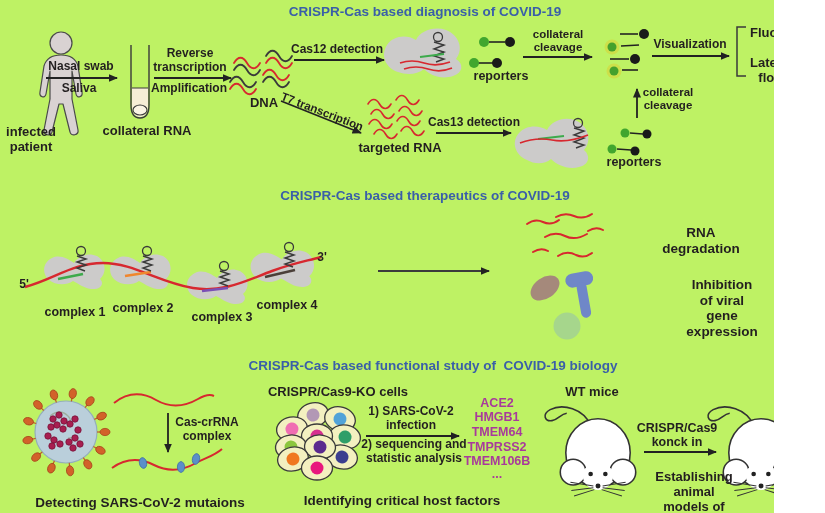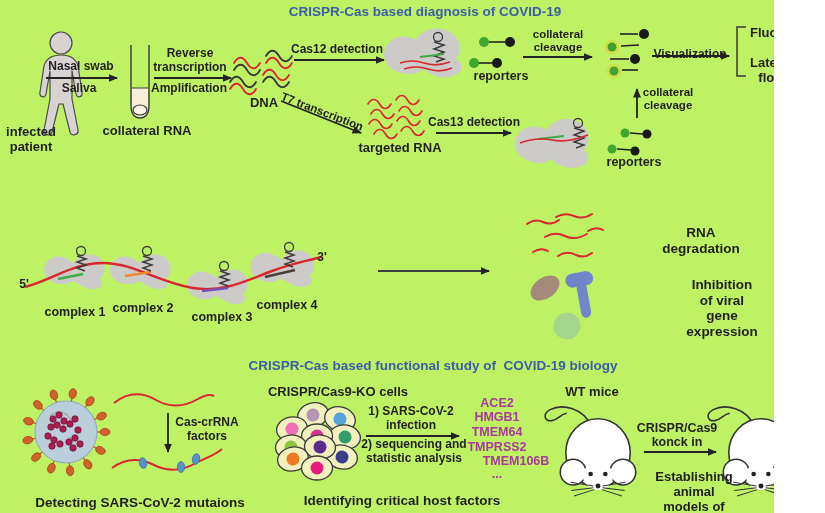--- a/index.html
+++ b/index.html
@@ -337,53 +337,54 @@
 patient</div>
 <div class="lbl f13" style="left:147px;top:131px;">collateral RNA</div>
 <div class="lbl f12" style="left:190px;top:61px;">Reverse
 transcription</div>
 <div class="lbl f12" style="left:189px;top:89px;">Amplification</div>
 <div class="lbl f13" style="left:264px;top:103px;">DNA</div>
 <div class="lbl f12" style="left:337px;top:50px;">Cas12 detection</div>
 <div class="lbl f125" style="left:501px;top:76px;">reporters</div>
 <div class="lbl f11" style="left:558px;top:41px;">collateral
 cleavage</div>
-<div class="lbl f12" style="left:690px;top:45px;margin-top:10px;">Visualization</div>
+<div class="lbl f12" style="left:690px;top:45px;">Visualization</div>
 <div class="lbl-l f13" style="left:750px;top:33px;">Fluorescence</div>
 <div class="lbl-l f13" style="left:750px;top:71px;text-align:center;">Lateral flow</div>
 <div class="lbl f11" style="left:668px;top:99px;">collateral
 cleavage</div>
 <div class="lbl f11 rot21" style="left:322px;top:112px;">T7 transcription</div>
 <div class="lbl f13" style="left:400px;top:148px;">targeted RNA</div>
 <div class="lbl f12" style="left:474px;top:123px;">Cas13 detection</div>
 <div class="lbl f125" style="left:634px;top:162px;">reporters</div>
 
+<div class="lbl title" style="left:425px;top:196px;">CRISPR-Cas based therapeutics of COVID-19</div>
 <div class="lbl f12" style="left:24px;top:285px;">5'</div>
 <div class="lbl f12" style="left:322px;top:258px;">3'</div>
 <div class="lbl f125" style="left:75px;top:312px;">complex 1</div>
 <div class="lbl f125" style="left:143px;top:308px;">complex 2</div>
 <div class="lbl f125" style="left:222px;top:317px;">complex 3</div>
 <div class="lbl f125" style="left:287px;top:305px;">complex 4</div>
 <div class="lbl f135" style="left:701px;top:241px;">RNA  degradation</div>
 <div class="lbl f135" style="left:722px;top:308px;">Inhibition of viral gene expression</div>
 
 <div class="lbl title" style="left:433px;top:366px;">CRISPR-Cas based functional study of  COVID-19 biology</div>
 <div class="lbl f13" style="left:338px;top:392px;">CRISPR/Cas9-KO cells</div>
 <div class="lbl f12" style="left:207px;top:430px;">Cas-crRNA
-factors</div>
+complex</div>
 <div class="lbl f135" style="left:140px;top:503px;">Detecting SARS-CoV-2 mutaions</div>
 <div class="lbl f12" style="left:411px;top:419px;">1) SARS-CoV-2
 infection</div>
 <div class="lbl f12" style="left:414px;top:452px;">2) sequencing and
 statistic analysis</div>
 <div class="lbl gene" style="left:497px;top:403px;">ACE2</div>
 <div class="lbl gene" style="left:497px;top:417px;">HMGB1</div>
 <div class="lbl gene" style="left:497px;top:432px;">TMEM64</div>
 <div class="lbl gene" style="left:497px;top:447px;">TMPRSS2</div>
-<div class="lbl gene" style="left:497px;top:461px;margin-left:19px;">TMEM106B</div>
+<div class="lbl gene" style="left:497px;top:461px;">TMEM106B</div>
 <div class="lbl gene" style="left:497px;top:474px;">...</div>
 <div class="lbl f135" style="left:394px;top:501px;padding-left:16px;">Identifying critical host factors</div>
 <div class="lbl f13" style="left:592px;top:392px;">WT mice</div>
 <div class="lbl f125" style="left:677px;top:435px;">CRISPR/Cas9
 konck in</div>
 <div class="lbl f13" style="left:694px;top:500px;">Establishing animal models of SARS-CoV-2</div>
 
 </div>
 
 </body></html>

